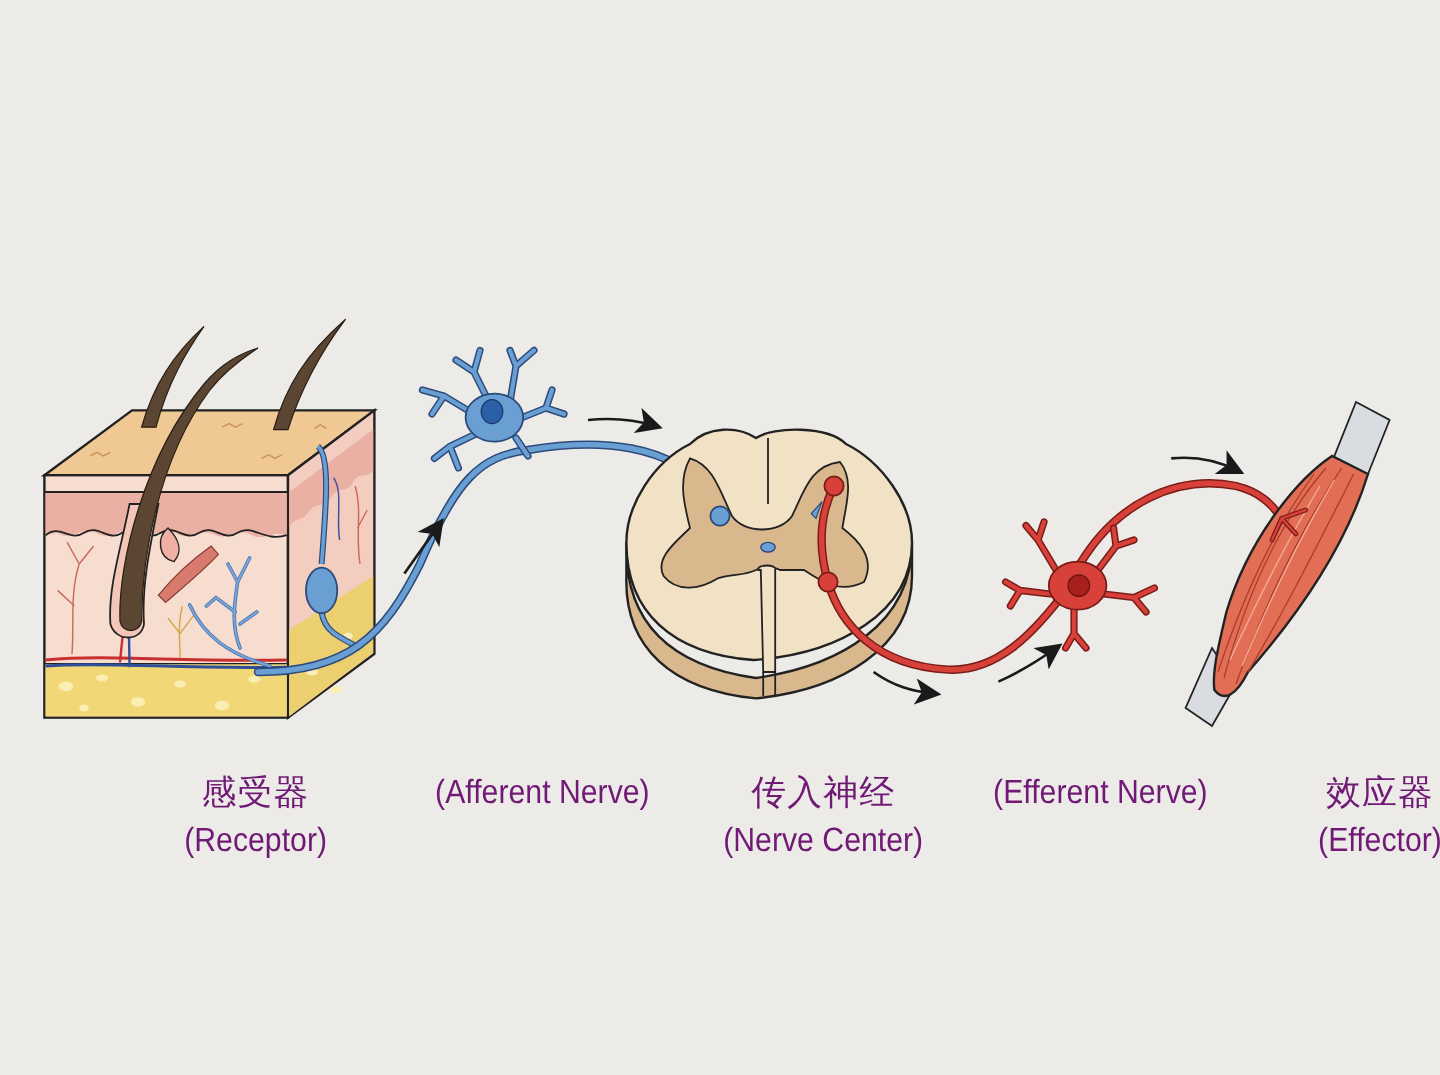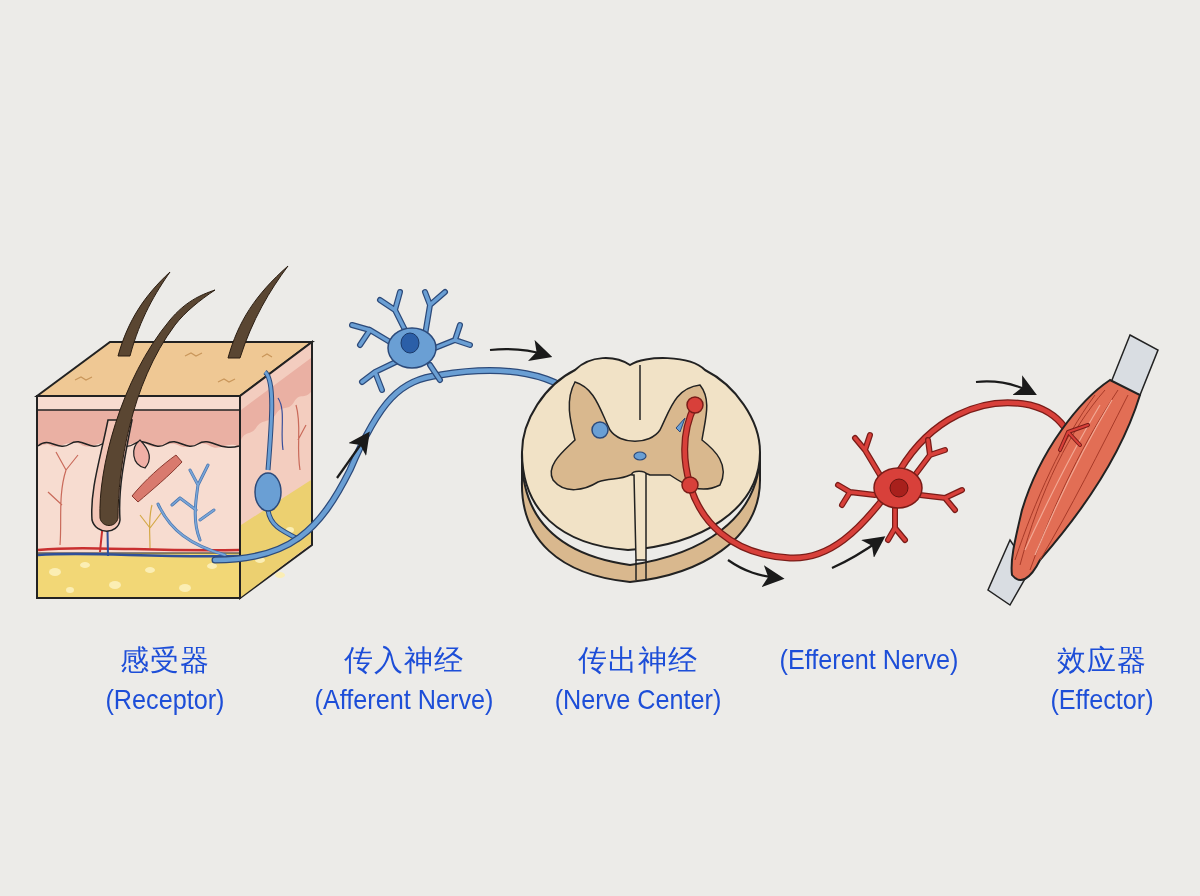--- a/index.html
+++ b/index.html
@@ -4,22 +4,22 @@
 <style>
   html, body { margin: 0; padding: 0; }
   body {
     width: 1200px; height: 896px; overflow: hidden;
     background: #ecebe8;
     font-family: "DejaVu Sans", "Liberation Sans", sans-serif;
     position: relative;
   }
   #diagram { position: absolute; left: 0; top: 0; width: 1200px; height: 896px; }
   .label {
-    position: absolute; top: 640px; text-align: center; color: #1d4ed8;
-    transform: translateX(-50%); white-space: nowrap;
+    position: absolute; top: 640px; text-align: center; color: #701a75;
+    transform: translateX(-50%); white-space: nowrap; margin-left: 48px;
   }
   .label .cn { font-size: 29px; line-height: 40px; letter-spacing: 1px; }
   .label .en { font-size: 28px; line-height: 40px; font-family: "Liberation Sans", sans-serif; transform: scaleX(0.9); display: inline-block; }
 </style>
 </head>
 <body>
 
 <svg id="diagram" viewBox="0 0 1200 896" xmlns="http://www.w3.org/2000/svg">
   <defs>
     <marker id="arrowhead" markerWidth="10" markerHeight="10" refX="7" refY="5" orient="auto">
@@ -209,25 +209,24 @@
     <path d="M832,568 C850,560 866,550 880,540"></path>
     <path d="M976,382 C995,380 1015,384 1031,392"></path>
   </g>
 </svg>
 
 <div class="label" style="left:165px;">
   <div class="cn">感受器</div>
   <div class="en">(Receptor)</div>
 </div>
 <div class="label" style="left:404px;">
+  <div class="en">(Afferent Nerve)</div>
+</div>
+<div class="label" style="left:638px;">
   <div class="cn">传入神经</div>
-  <div class="en">(Afferent Nerve)</div>
-</div>
-<div class="label" style="left:638px;">
-  <div class="cn">传出神经</div>
   <div class="en">(Nerve Center)</div>
 </div>
 <div class="label" style="left:869px;">
   <div class="en">(Efferent Nerve)</div>
 </div>
 <div class="label" style="left:1102px;">
   <div class="cn">效应器</div>
   <div class="en">(Effector)</div>
 </div>
 

